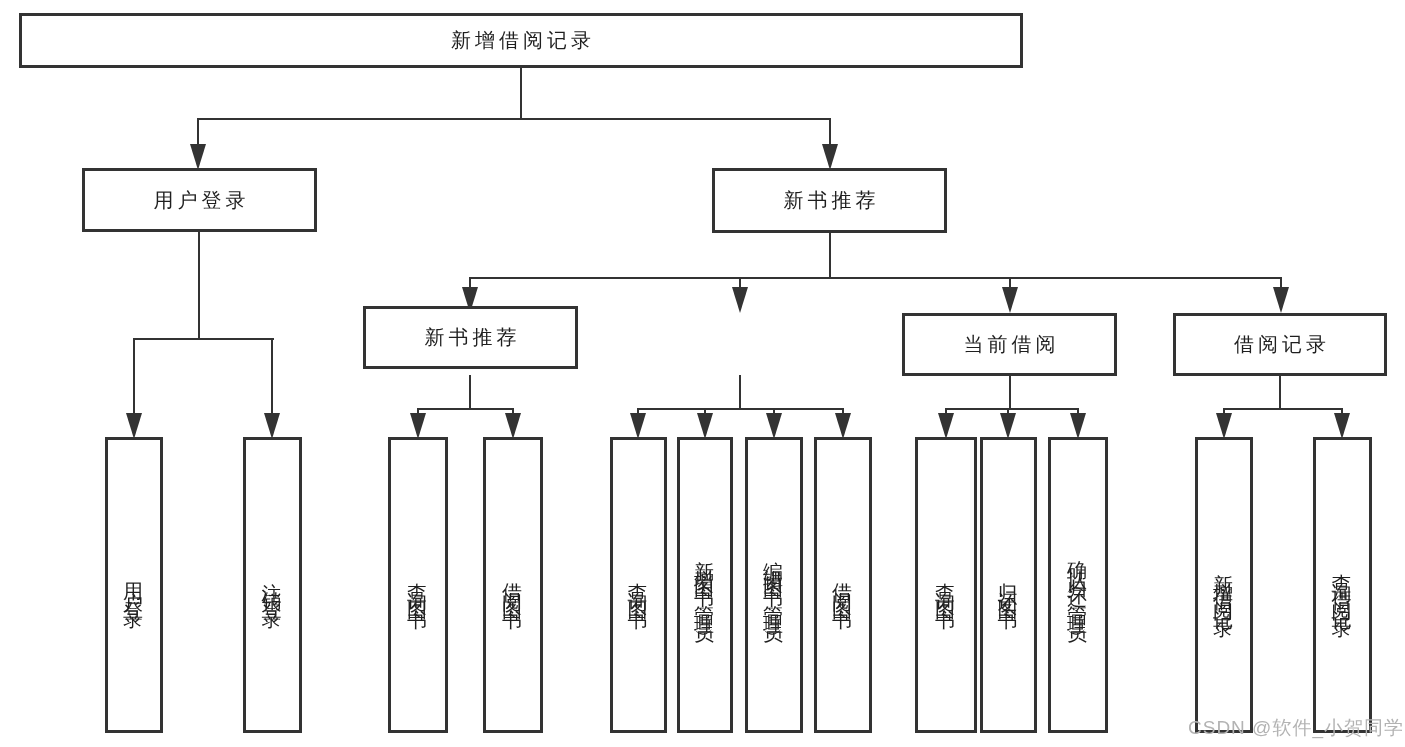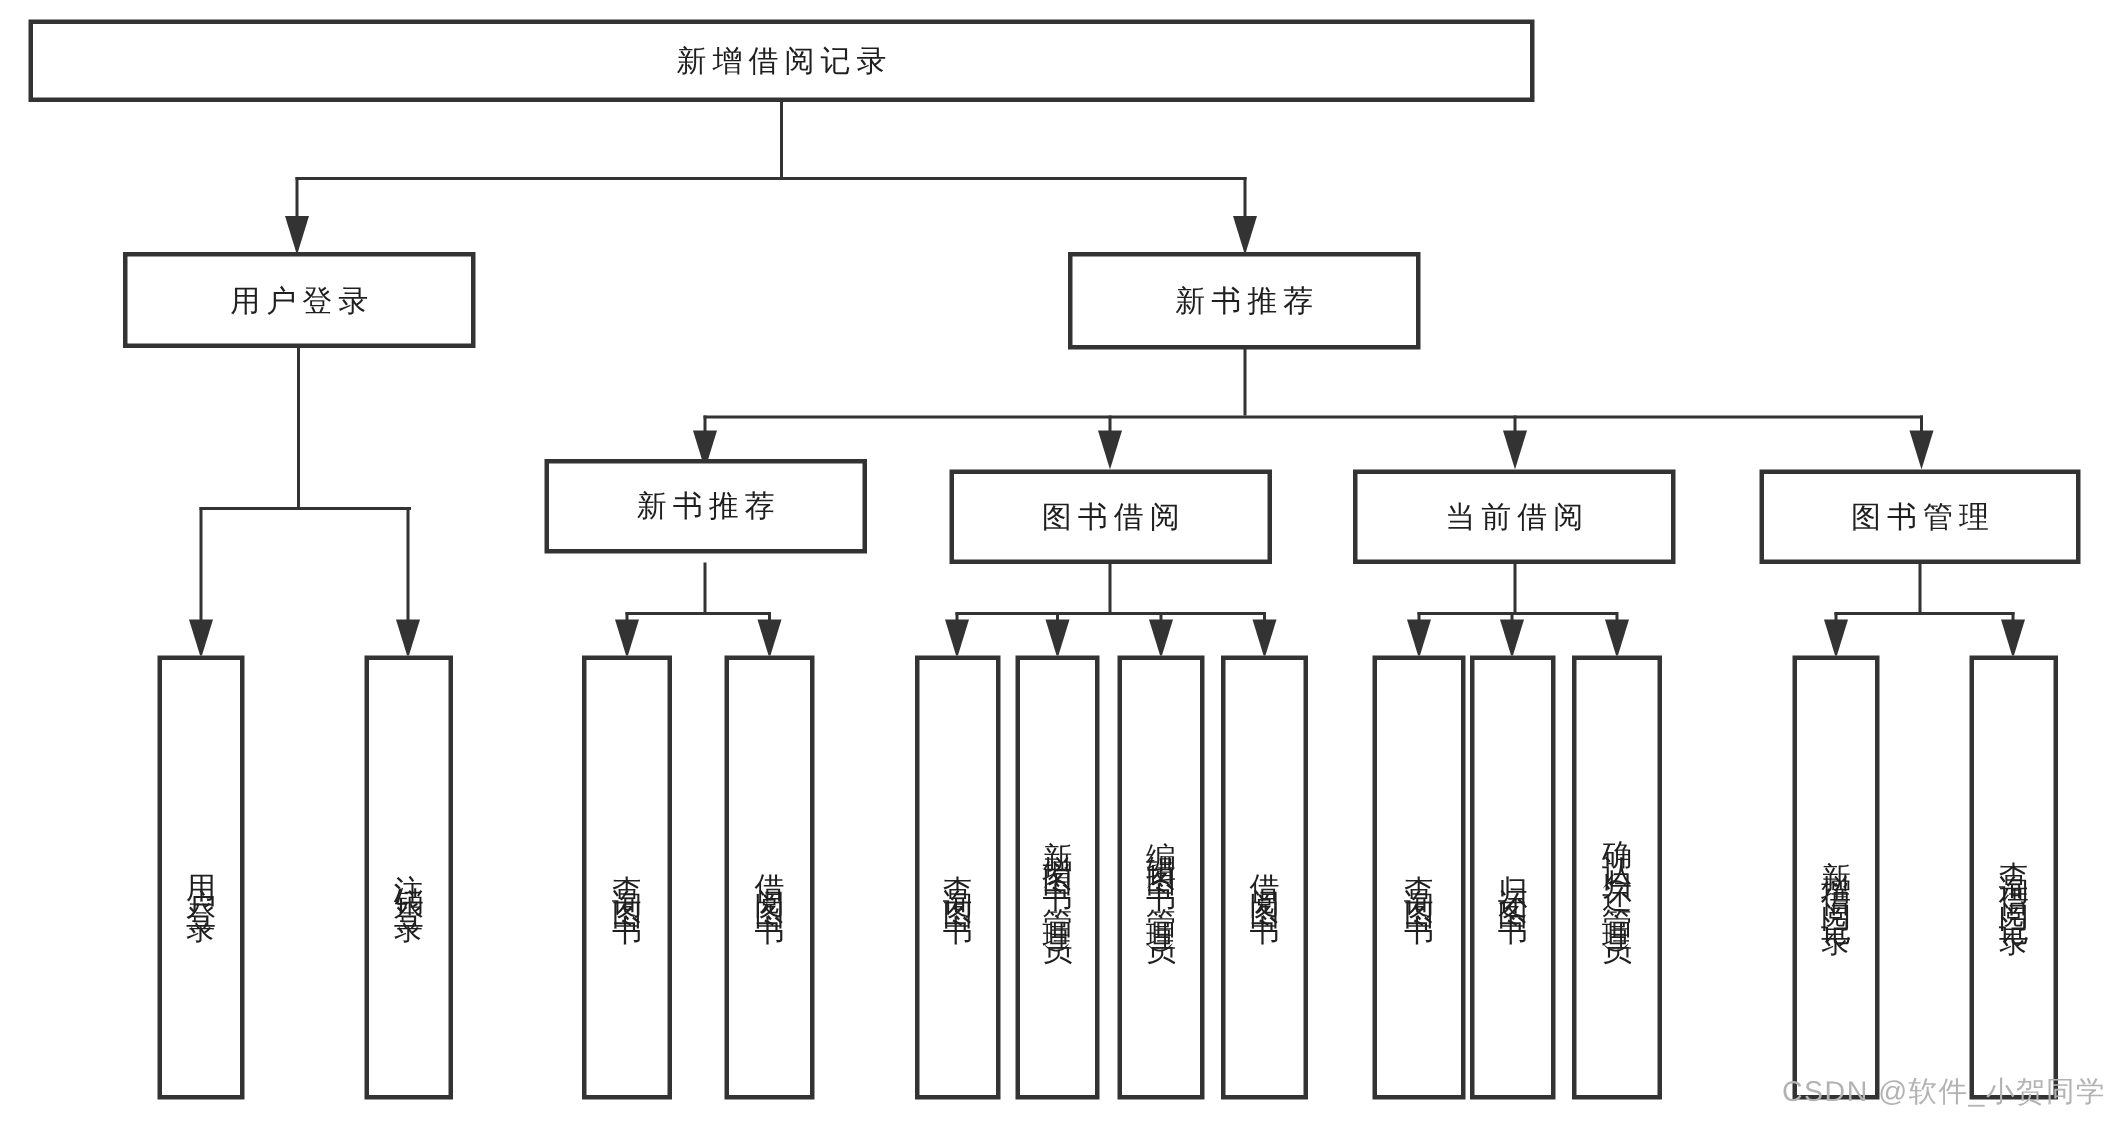--- a/index.html
+++ b/index.html
@@ -95,28 +95,25 @@
   <div class="line" style="left:739px; top:277px; width:2px; height:12px;"></div>
   <div class="arrow" style="left:732px; top:287px;"></div>
   <div class="line" style="left:1009px; top:277px; width:2px; height:12px;"></div>
   <div class="arrow" style="left:1002px; top:287px;"></div>
   <div class="line" style="left:1280px; top:277px; width:2px; height:12px;"></div>
   <div class="arrow" style="left:1273px; top:287px;"></div>
 
   <div class="hbox" style="left:363px; top:306px; width:215px; height:63px;">
     <span>新书推荐</span>
   </div>
-  <div class="hbox" style="left:633px; top:313px; width:215px; height:63px;">
-    <span>图书借阅</span>
-  </div>
   <div class="hbox" style="left:902px; top:313px; width:215px; height:63px;">
     <span>当前借阅</span>
   </div>
   <div class="hbox" style="left:1173px; top:313px; width:214px; height:63px;">
-    <span>图书管理</span>
+    <span>借阅记录</span>
   </div>
 
   <div class="line" style="left:469px; top:375px; width:2px; height:33px;"></div>
   <div class="line" style="left:417px; top:408px; width:97px; height:2px;"></div>
   <div class="line" style="left:417px; top:408px; width:2px; height:7px;"></div>
   <div class="arrow" style="left:410px; top:413px;"></div>
   <div class="line" style="left:512px; top:408px; width:2px; height:7px;"></div>
   <div class="arrow" style="left:505px; top:413px;"></div>
 
   <div class="line" style="left:739px; top:375px; width:2px; height:33px;"></div>

